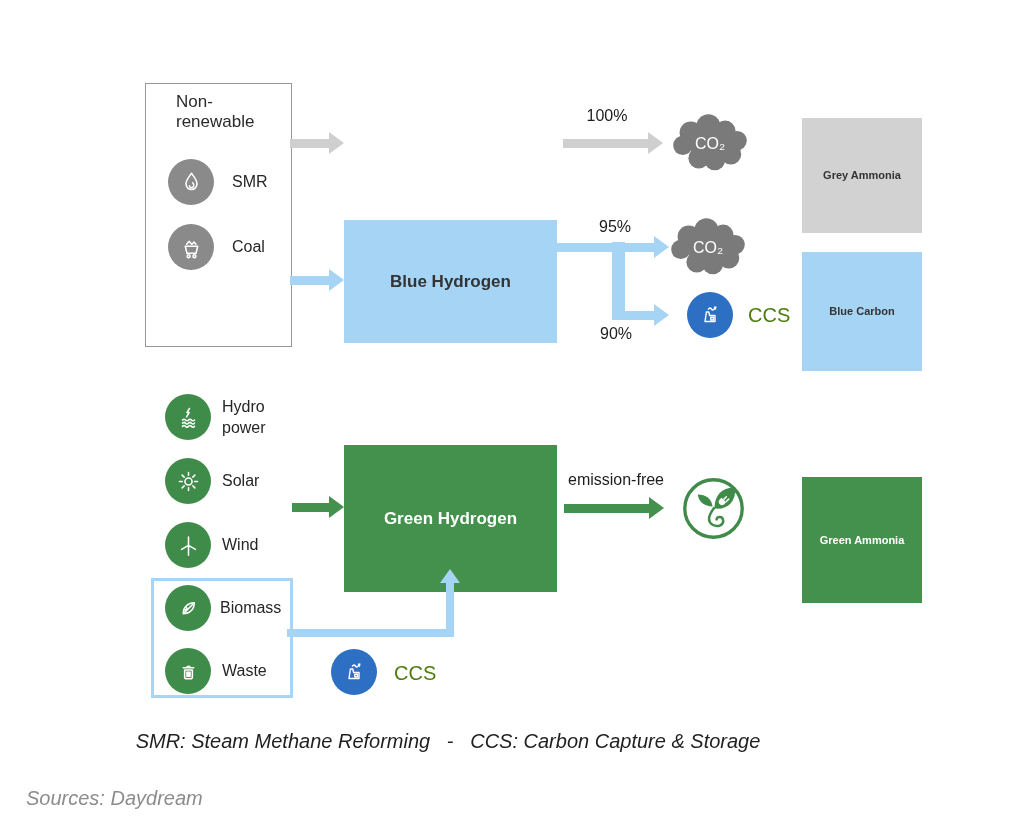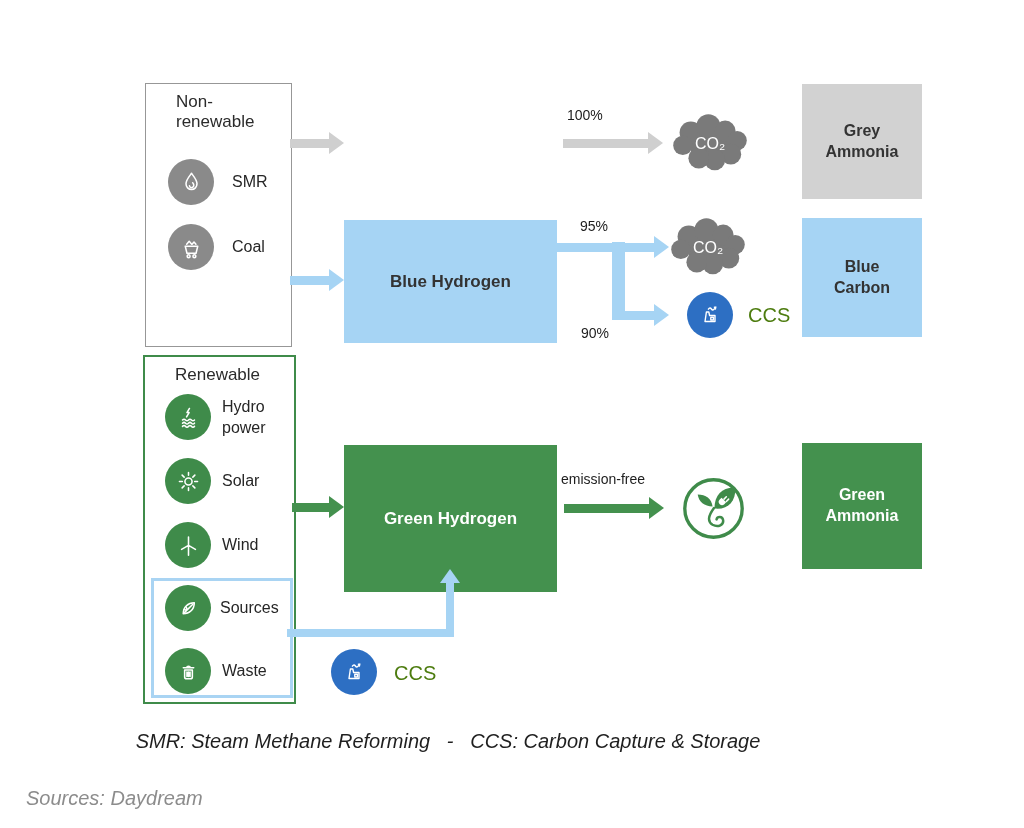--- a/index.html
+++ b/index.html
@@ -21,32 +21,32 @@
   .icircle.cgreen{background:#3f8b4a;}
   .icircle svg{width:27px;height:27px;stroke:#fff;fill:none;stroke-width:1.6;stroke-linecap:round;stroke-linejoin:round;}
   .ilabel{font-size:16px;color:#262626;white-space:nowrap;}
   .ilabel.wrap{white-space:normal;width:60px;line-height:1.3;}
   
   .bigbox{display:flex;align-items:center;justify-content:center;text-align:center;
           font-size:17px;font-weight:600;color:#333;}
   .greyfill{background:#d2d2d2;}
   .bluefill{background:#a6d4f4;}
   .greenfill{background:#44914e;color:#fff;}
-  .ammbox{font-size:16px;}
+  .ammbox{font-size:11px;margin-top:34px;}
   .ammbox span{display:block;width:92px;margin:0 auto;line-height:1.3;}
   
   .arrow{display:flex;align-items:center;height:22px;}
   .arrow .shaft{flex:1;height:9px;}
   .arrow .head{width:0;height:0;border-top:11px solid transparent;border-bottom:11px solid transparent;border-left:15px solid;}
   .agrey .shaft{background:#cfcfcf;} .agrey .head{border-left-color:#cfcfcf;}
   .ablue .shaft{background:#a6d4f4;} .ablue .head{border-left-color:#a6d4f4;}
   .agreen .shaft{background:#44914e;} .agreen .head{border-left-color:#44914e;}
   .stem{background:#a6d4f4;}
   .headup{width:0;height:0;border-left:10px solid transparent;border-right:10px solid transparent;border-bottom:14px solid #a6d4f4;}
-  .flowlabel{font-size:14px;color:#1d1d1d;}
+  .flowlabel{font-size:16px;color:#1d1d1d;text-align:center;}
   
   .ccscircle{width:46px;height:46px;border-radius:50%;background:#2d6fc3;display:flex;align-items:center;justify-content:center;}
   .ccscircle svg{width:28px;height:28px;stroke:#fff;fill:none;stroke-width:1.4;stroke-linecap:round;stroke-linejoin:round;}
   .ccstext{font-size:20px;color:#4d7c0f;}
   
   .legend{left:58px;top:730px;width:780px;text-align:center;font-size:20px;font-style:italic;color:#1f1f1f;white-space:pre;}
   .sources{left:26px;top:787px;font-size:20px;font-style:italic;color:#8c8c8c;}
 </style>
 </head>
 <body>
@@ -67,23 +67,20 @@
   <div class="abs icircle cgrey" style="left:168px;top:224px;">
     <svg viewBox="0 0 28 28">
       <path d="M7.5 12.6 h13 l-1.8 7.4 h-9.4 Z"></path>
       <circle cx="11" cy="23" r="1.5"></circle>
         <circle cx="17" cy="23" r="1.5"></circle>
       <path d="M9 10.6 l2.6-3 2.6 3 M14.6 10.6 l2-2.3 2 2.3"></path>
     </svg>
   </div>
   <div class="abs ilabel" style="left:232px;top:238px;">Coal</div>
 
-  <div class="abs groupbox renew">
-    <div class="grouptitle">Renewable</div>
-  </div>
   <div class="abs icircle cgreen" style="left:165px;top:394px;">
     <svg viewBox="0 0 28 28">
       <path d="M15 4.6 l-2.6 4.3 h2.2 l-2.6 4.4"></path>
       <path d="M7.8 16.6 q1.55-1.7 3.1 0 q1.55 1.7 3.1 0 q1.55-1.7 3.1 0 q1.55 1.7 3.1 0"></path>
       <path d="M7.8 19.9 q1.55-1.7 3.1 0 q1.55 1.7 3.1 0 q1.55-1.7 3.1 0 q1.55 1.7 3.1 0"></path>
       <path d="M7.8 23.2 q1.55-1.7 3.1 0 q1.55 1.7 3.1 0 q1.55-1.7 3.1 0 q1.55 1.7 3.1 0"></path>
     </svg>
   </div>
   <div class="abs ilabel wrap" style="left:222px;top:397px;">Hydro power</div>
   <div class="abs icircle cgreen" style="left:165px;top:458px;">
@@ -100,21 +97,21 @@
   </div>
   <div class="abs ilabel" style="left:222px;top:536px;">Wind</div>
 
   <div class="abs subbox"></div>
   <div class="abs icircle cgreen" style="left:165px;top:585px;">
     <svg viewBox="0 0 28 28">
       <path d="M8.5 19.5 C8.5 12.5 13.5 8 20 8 C20 15 15 19.5 8.5 19.5 Z"></path>
       <path d="M9.5 18.5 L18.5 9.6 M12.4 15.7 l-.6-3.1 M12.4 15.7 l-3.1-.6"></path>
     </svg>
   </div>
-  <div class="abs ilabel" style="left:220px;top:599px;">Sources</div>
+  <div class="abs ilabel" style="left:220px;top:599px;">Biomass</div>
   <div class="abs icircle cgreen" style="left:165px;top:648px;">
     <svg viewBox="0 0 28 28">
       <path d="M8.6 10.2 h10.8 M12.2 10.2 c0-2 3.6-2 3.6 0"></path>
       <path d="M10 12.4 h8 v7.2 a2 2 0 0 1 -2 2 h-4 a2 2 0 0 1 -2 -2 Z"></path>
       <path d="M12.4 14.6 v4.6 M14 14.6 v4.6 M15.6 14.6 v4.6"></path>
     </svg>
   </div>
   <div class="abs ilabel" style="left:222px;top:662px;">Waste</div>
 
   <div class="abs bigbox bluefill" style="left:344px;top:220px;width:213px;height:123px;">

